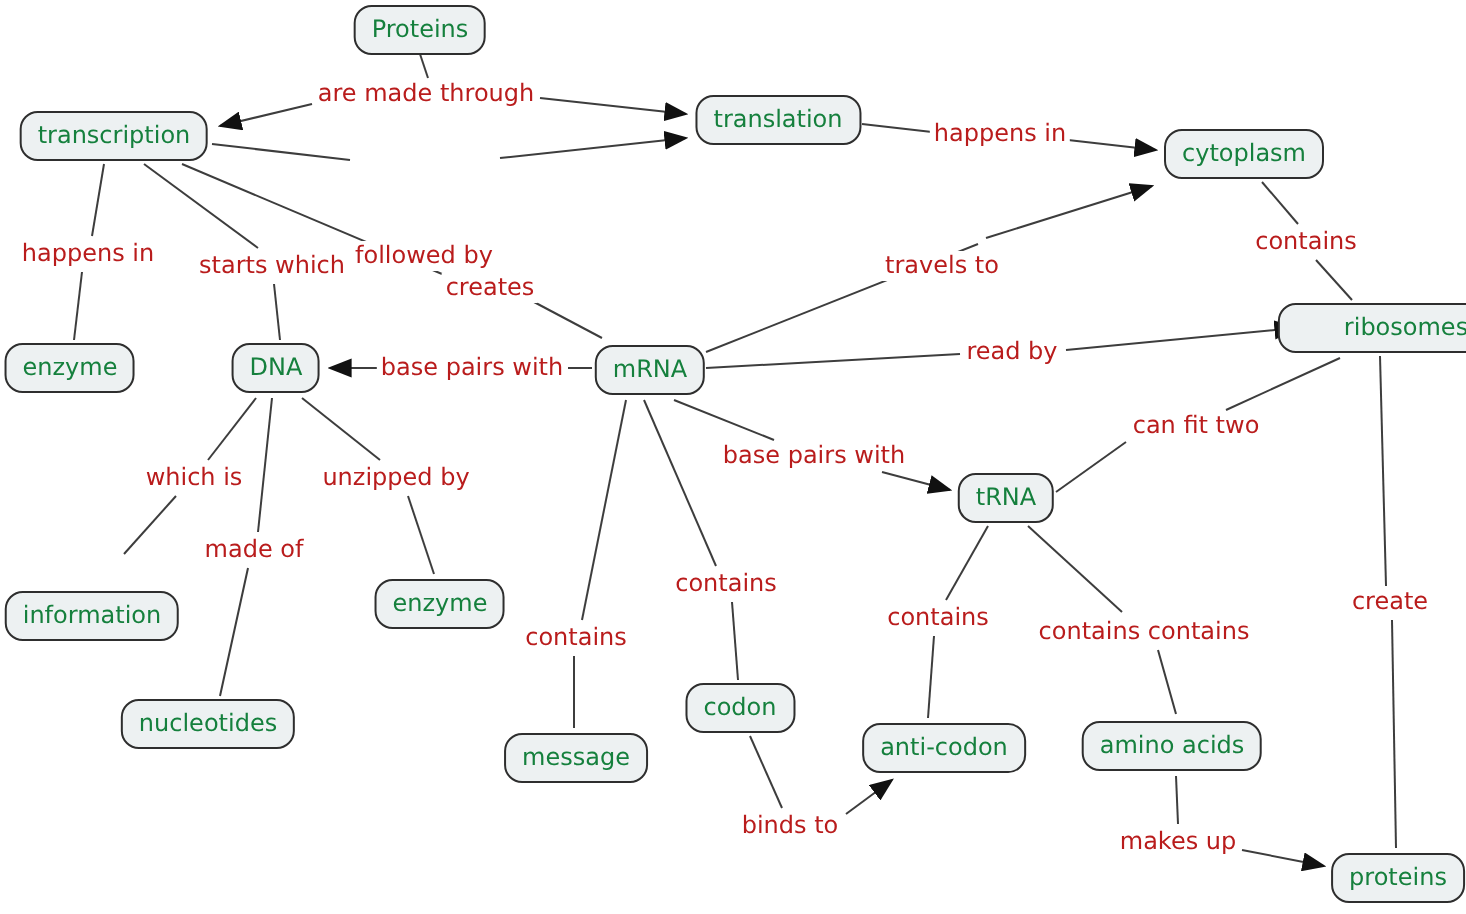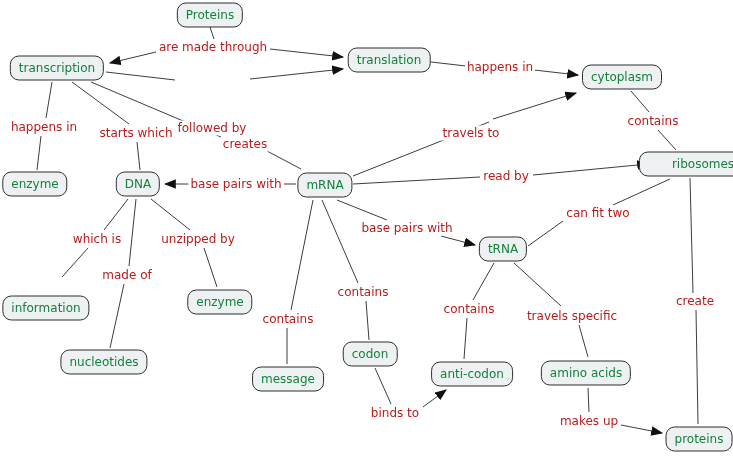--- a/index.html
+++ b/index.html
@@ -123,18 +123,18 @@
       <div class="edge-label" style="left: 506px; top: 176px;">read by</div>
       <div class="edge-label" style="left: 236px; top: 184px;">base pairs with</div>
       <div class="edge-label" style="left: 598px; top: 213px;">can fit two</div>
       <div class="edge-label" style="left: 407px; top: 228px;">base pairs with</div>
       <div class="edge-label" style="left: 97px; top: 239px;">which is</div>
       <div class="edge-label" style="left: 198px; top: 239px;">unzipped by</div>
       <div class="edge-label" style="left: 127px; top: 275px;">made of</div>
       <div class="edge-label" style="left: 288px; top: 319px;">contains</div>
       <div class="edge-label" style="left: 363px; top: 292px;">contains</div>
       <div class="edge-label" style="left: 469px; top: 309px;">contains</div>
-      <div class="edge-label" style="left: 572px; top: 316px;">travels specific</div>
+      <div class="edge-label" style="left: 572px; top: 316px;">contains contains</div>
       <div class="edge-label" style="left: 695px; top: 301px;">create</div>
       <div class="edge-label" style="left: 395px; top: 413px;">binds to</div>
       <div class="edge-label" style="left: 589px; top: 421px;">makes up</div>
     </div>
 </div>
 
 </body></html>

